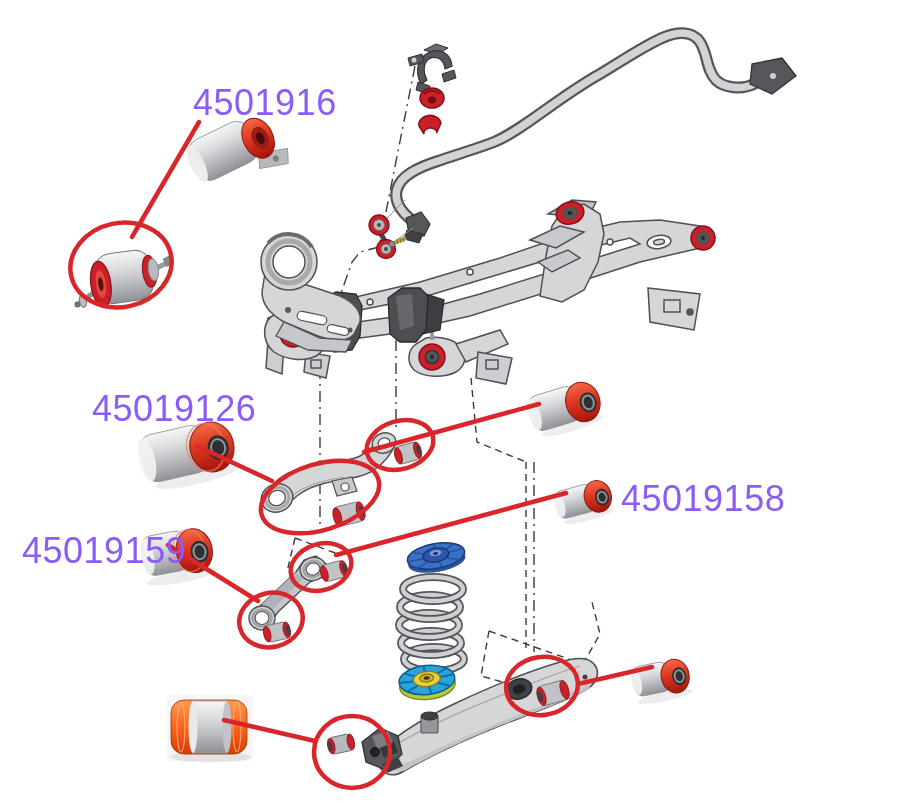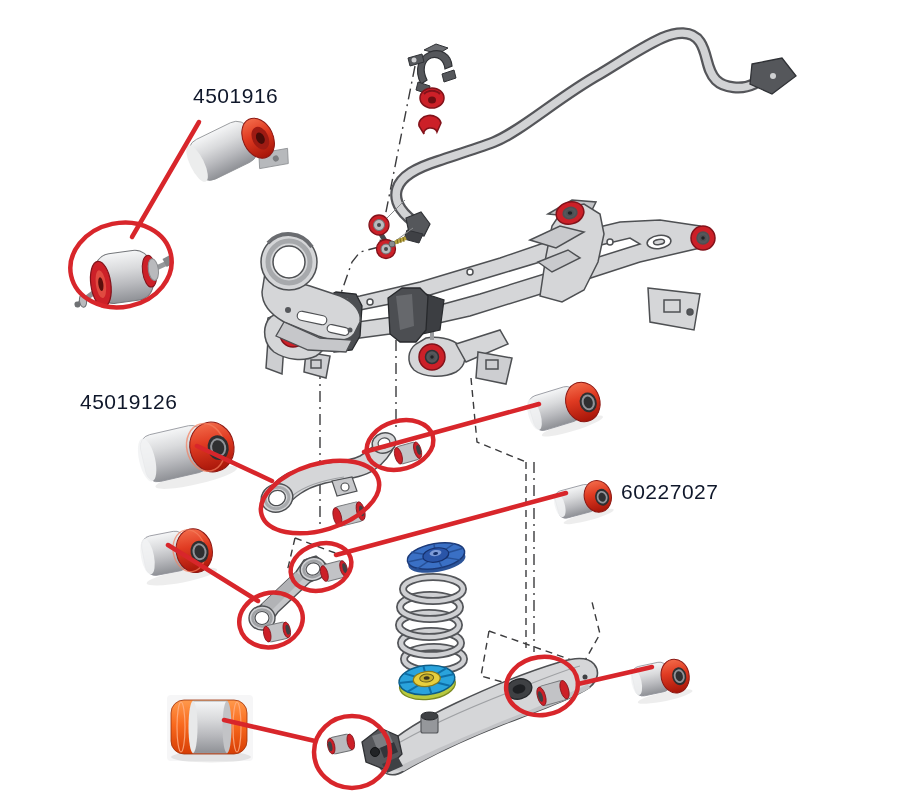--- a/index.html
+++ b/index.html
@@ -1,19 +1,19 @@
 <!DOCTYPE html>
 <html><head>
 <meta charset="utf-8">
 <style>
   html,body{margin:0;padding:0;background:#ffffff;}
   .stage{position:relative;width:900px;height:810px;background:#ffffff;overflow:hidden;
          font-family:"Liberation Sans",sans-serif;}
   .stage svg{position:absolute;left:0;top:0;}
-  .plabel{position:absolute;font-size:21px;font-weight:400;color:#0f172a;
+  .plabel{position:absolute;font-size:36px;font-weight:400;color:#8b5cf6;
           letter-spacing:.5px;white-space:nowrap;line-height:1;}
 </style>
 </head>
 <body>
 
 <div class="stage">
 <svg width="900" height="810" viewBox="0 0 900 810">
   <defs>
     <linearGradient id="gSilver" x1="0" y1="0" x2="0" y2="1">
       <stop offset="0" stop-color="#f5f6f7"></stop>
@@ -413,15 +413,16 @@
     <line x1="197" y1="446" x2="272" y2="481"></line>
     <line x1="539" y1="404" x2="364" y2="452"></line>
     <line x1="566" y1="493" x2="336" y2="555"></line>
     <line x1="168" y1="545" x2="258" y2="601"></line>
     <line x1="224" y1="720" x2="315" y2="741"></line>
     <line x1="652" y1="667" x2="578" y2="684"></line>
   </g>
 </svg>
 
   <div class="plabel" style="left:193px;top:85px;">4501916</div>
-  <div class="plabel" style="left:80px;top:391px;text-align:right;">45019126</div>
-  <div class="plabel" style="left:621px;top:481px;">60227027</div>
+  <div class="plabel" style="left:92px;top:391px;text-align:right;">45019126</div>
+  <div class="plabel" style="left:621px;top:481px;">45019158</div>
+  <div class="plabel" style="left:22px;top:533px;">45019159</div>
 </div>
 
 </body></html>

